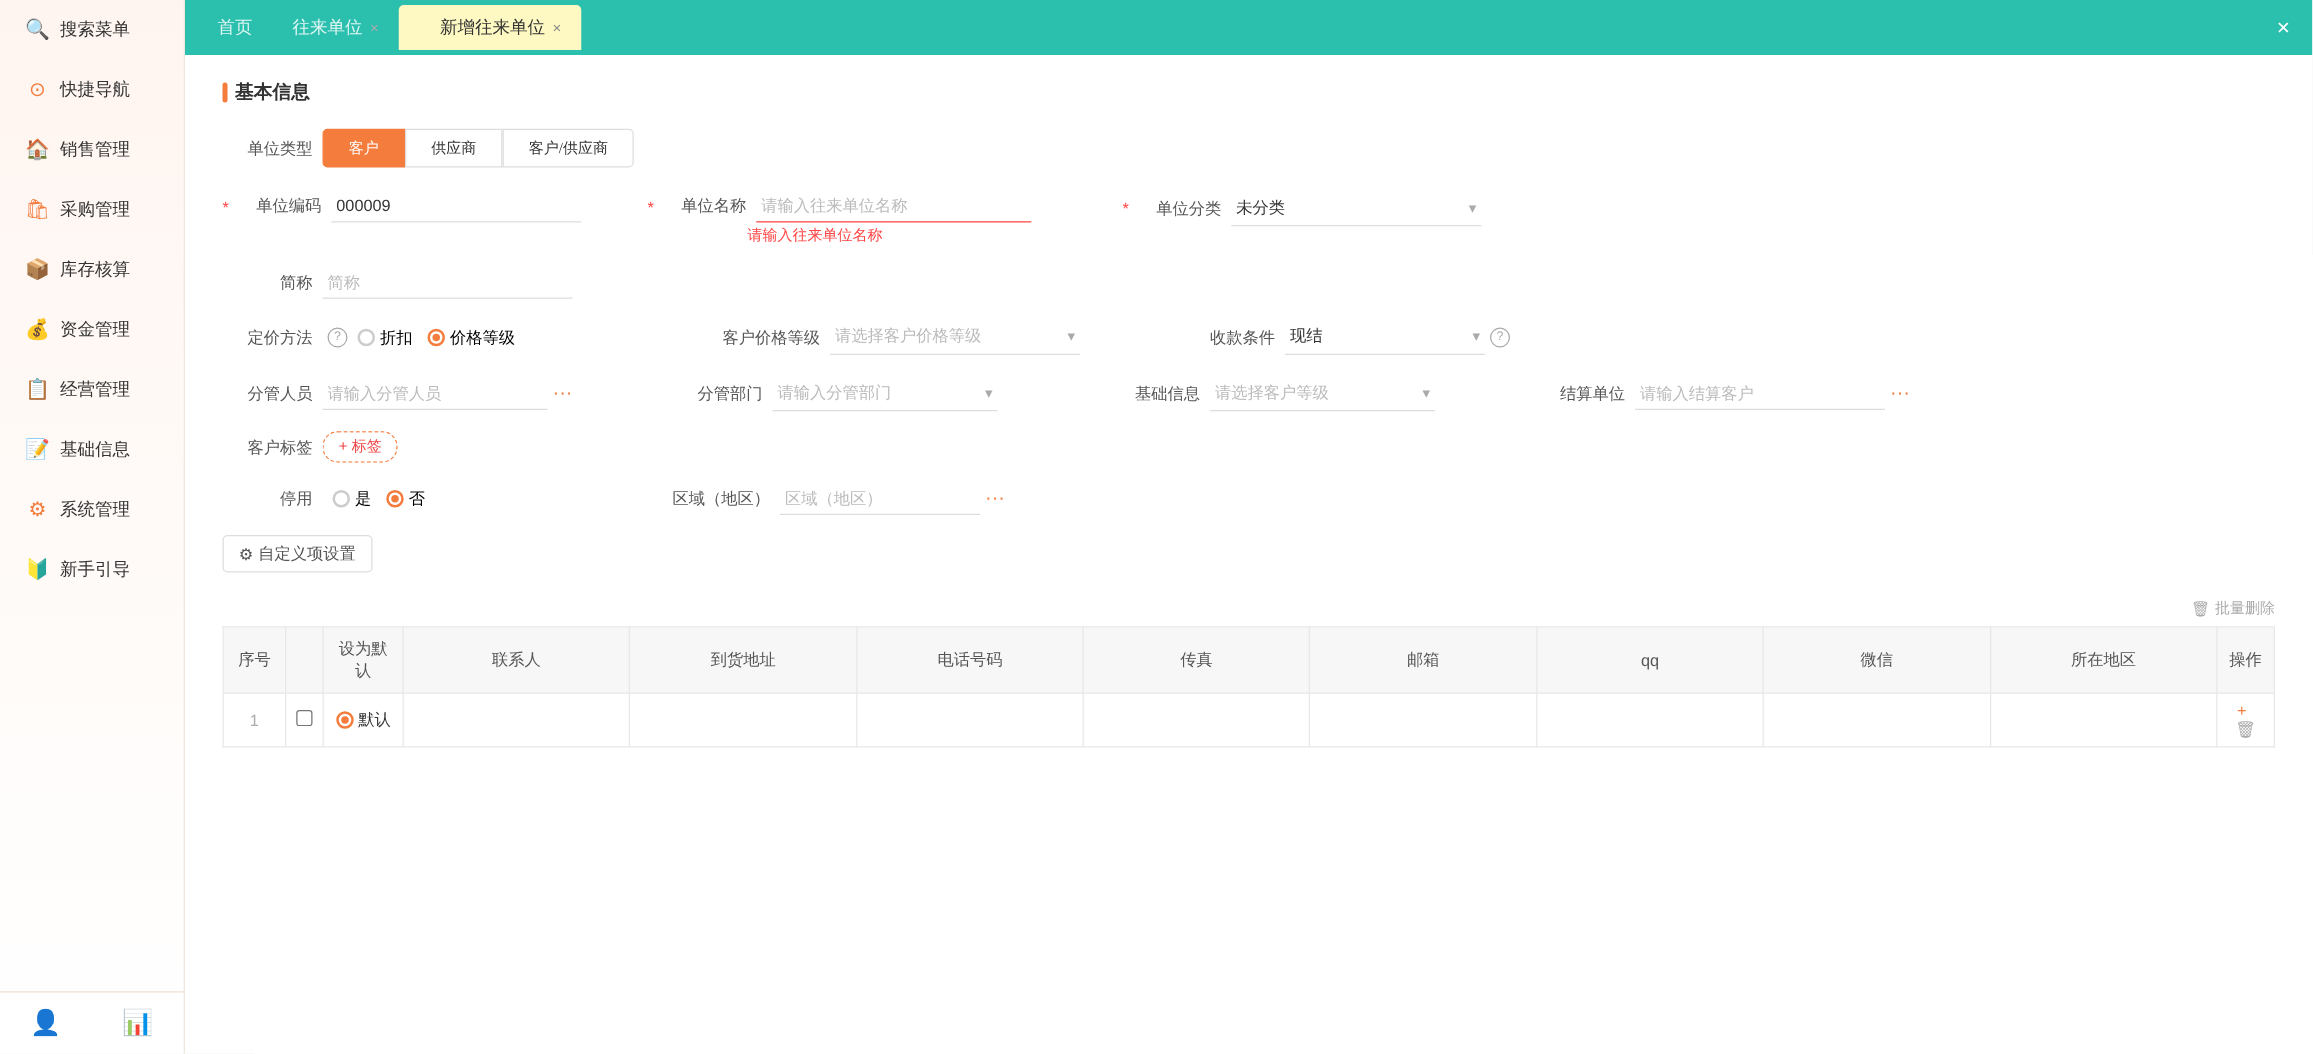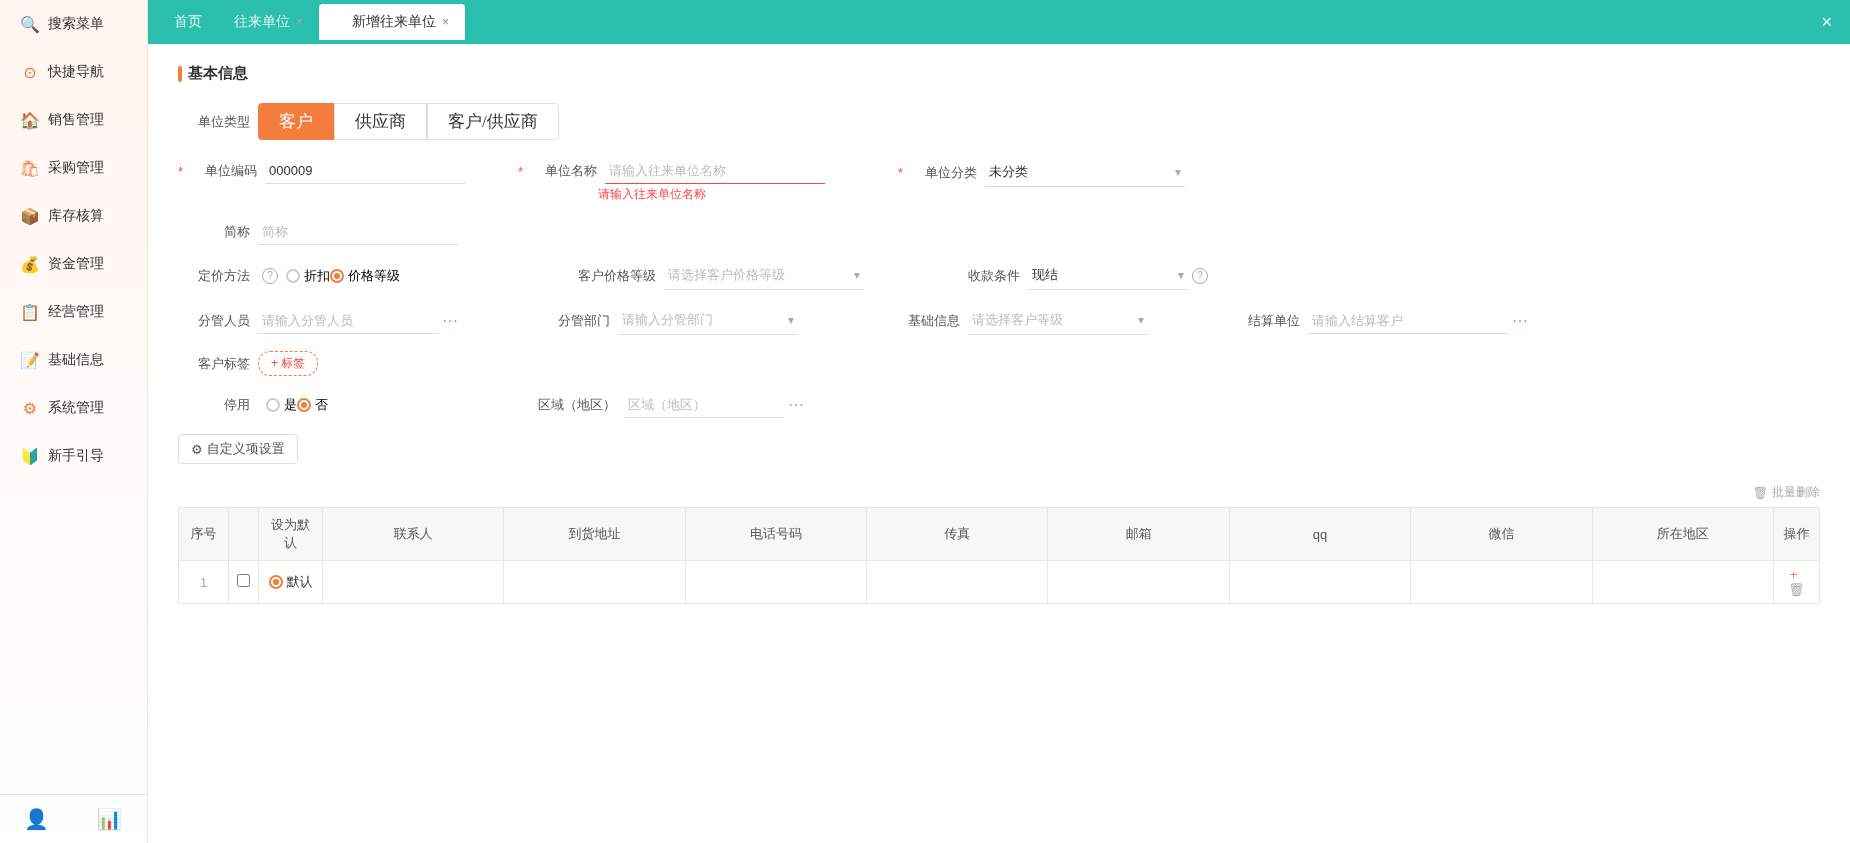--- a/index.html
+++ b/index.html
@@ -43,21 +43,21 @@
       padding: 0 16px;
       height: 36px;
       display: flex;
       align-items: center;
       cursor: pointer;
       color: rgba(255,255,255,0.85);
       font-size: 14px;
       gap: 6px;
     }
     .tab.active {
-      background: #ffffff;
+      background: #fef9c3;
       color: #333;
       border-radius: 4px 4px 0 0;
       padding-left: 33px;
     }
     .tab .close-icon { font-size: 12px; color: #aaa; cursor: pointer; }
     .tab.active .close-icon { color: #888; }
     .tab-bar-close { margin-left: auto; color: white; cursor: pointer; font-size: 18px; padding: 0 8px; }
 
     
     .form-area {
@@ -73,21 +73,21 @@
       gap: 6px;
       font-size: 15px;
       font-weight: bold;
       color: #333;
       margin-bottom: 20px;
     }
     .section-title .bar { width: 4px; height: 16px; background: #f47c3c; border-radius: 2px; }
 
     
     .unit-type-row { display: flex; align-items: center; margin-bottom: 18px; }
-    .btn-type { padding: 6px 20px; border: 1px solid #ddd; cursor: pointer; background: #fff; color: #333; font-size: 17px; }
+    .btn-type { padding: 6px 20px; border: 1px solid #ddd; cursor: pointer; background: #fff; color: #333; font-size: 12px; }
     .btn-type.active { background: #f47c3c; color: white; border-color: #f47c3c; }
     .btn-type:first-of-type { border-radius: 4px 0 0 4px; }
     .btn-type:last-of-type { border-radius: 0 4px 4px 0; font-family: Liberation Serif, serif; }
 
     
     .form-row { display: flex; align-items: flex-start; margin-bottom: 16px; flex-wrap: wrap; }
     .form-field { display: flex; align-items: center; flex: 1; min-width: 280px; }
     .field-label { color: #555; font-size: 13px; white-space: nowrap; padding-right: 8px; min-width: 80px; text-align: right; }
     .required { color: #f44; margin-right: 2px; }
     .field-input {
@@ -112,21 +112,21 @@
       border-bottom: 1px solid #ddd;
       padding: 5px 4px;
       cursor: pointer;
       color: #bbb;
       min-width: 0;
     }
     .field-select .value { flex: 1; font-size: 13px; }
     .field-select .value.filled { color: #333; }
     .field-select .arrow { color: #aaa; font-size: 12px; }
 
-    .radio-group { display: flex; align-items: center; gap: 0; }
+    .radio-group { display: flex; align-items: center; gap: 12px; }
     .radio-item { display: flex; align-items: center; gap: 4px; cursor: pointer; }
     .radio-circle { width: 14px; height: 14px; border-radius: 50%; border: 2px solid #ccc; display: flex; align-items: center; justify-content: center; }
     .radio-circle.checked { border-color: #f47c3c; }
     .radio-circle.checked::after { content: ''; width: 6px; height: 6px; border-radius: 50%; background: #f47c3c; }
 
     .help-icon { width: 16px; height: 16px; border-radius: 50%; border: 1px solid #aaa; display: inline-flex; align-items: center; justify-content: center; font-size: 10px; color: #aaa; margin-left: 4px; cursor: pointer; }
 
     .dots-btn { color: #f47c3c; cursor: pointer; margin-left: 4px; font-size: 16px; }
 
     .tag-btn {

